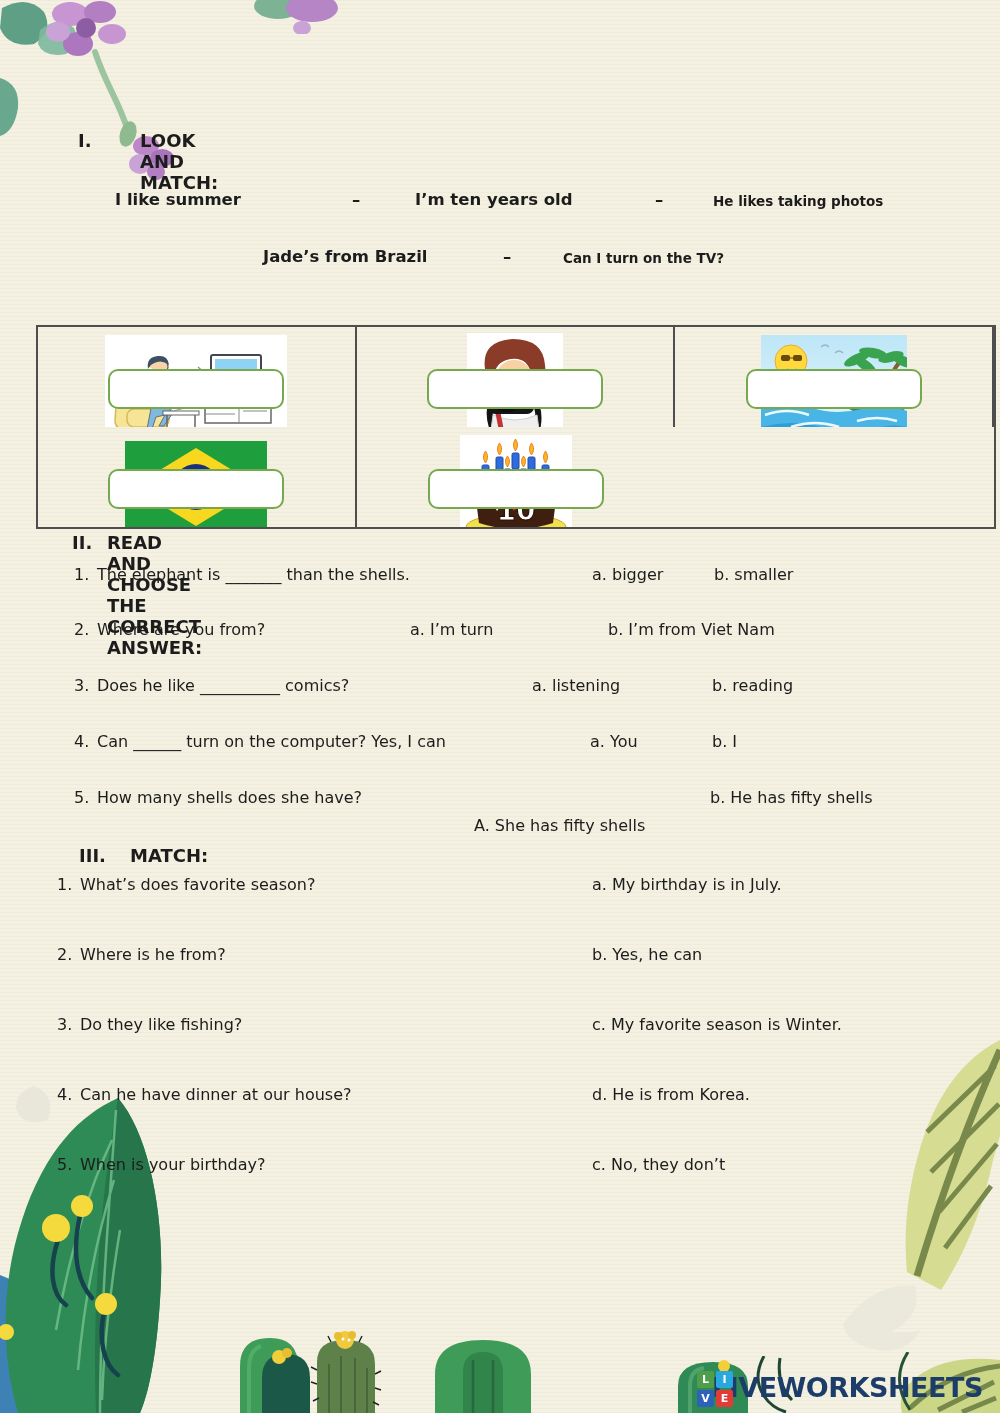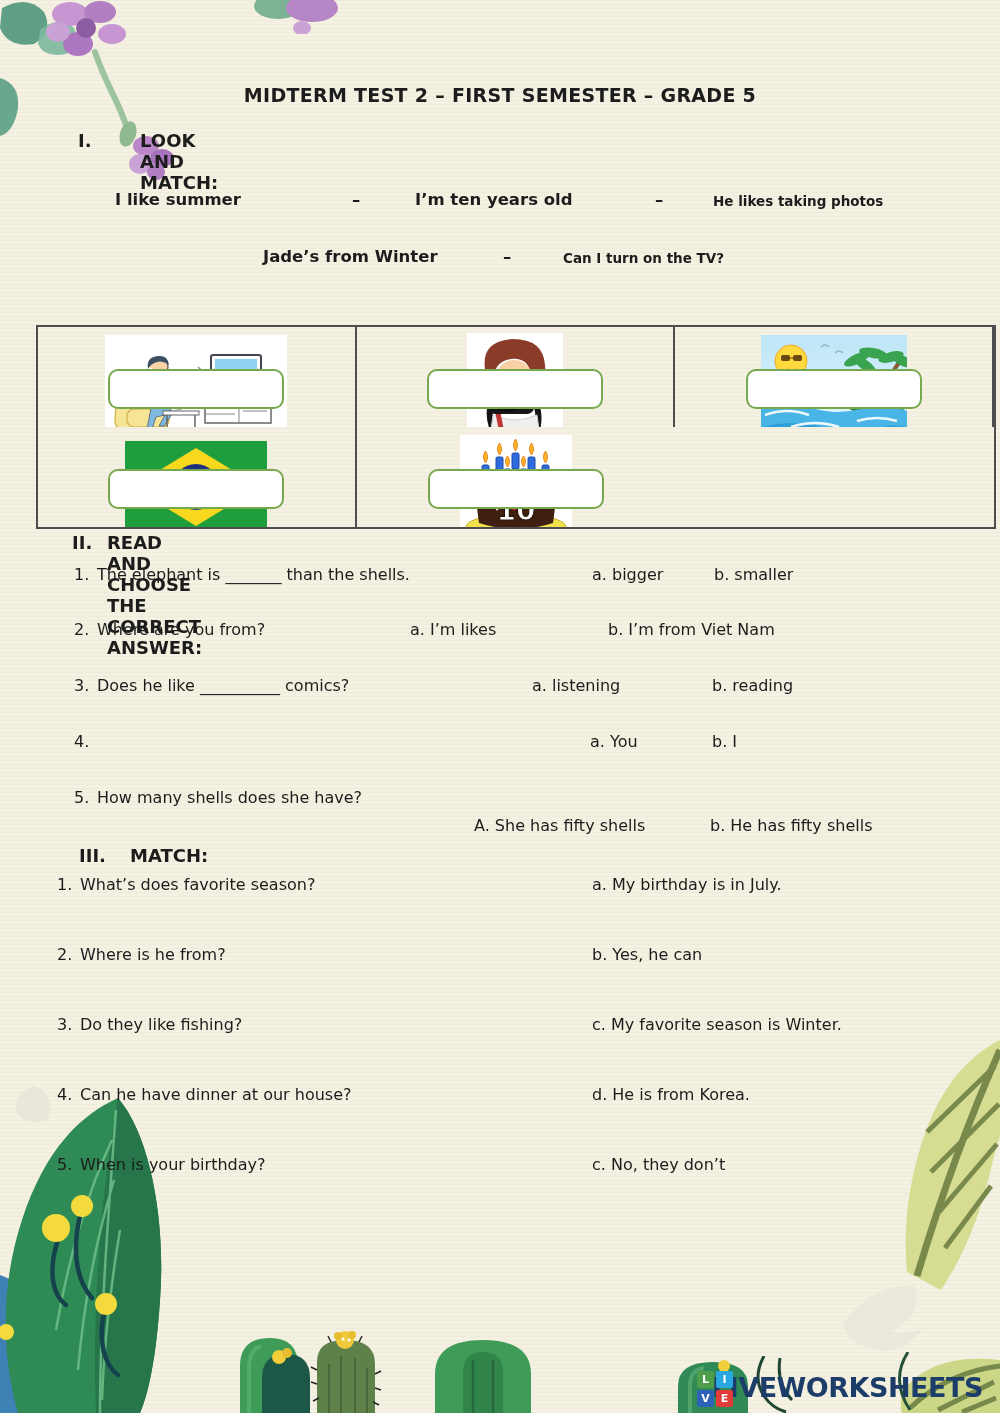--- a/index.html
+++ b/index.html
@@ -39,21 +39,21 @@
     font:16px "DejaVu Sans",sans-serif;padding:0 8px;box-sizing:border-box;}
   
   .qrow{position:absolute;left:0;width:1000px;height:22px;font-size:16px;white-space:nowrap;}
   .qrow .num{position:absolute;left:74px;}
   .qrow .qtext{position:absolute;left:97px;}
   .qrow .opt{position:absolute;cursor:pointer;}
   #q1{top:565px;} #q1 .opt-a{left:592px;} #q1 .opt-b{left:714px;}
   #q2{top:620px;} #q2 .opt-a{left:410px;} #q2 .opt-b{left:608px;}
   #q3{top:676px;} #q3 .opt-a{left:532px;text-align:right;} #q3 .opt-b{left:712px;}
   #q4{top:732px;} #q4 .opt-a{left:590px;} #q4 .opt-b{left:712px;}
-  #q5{top:788px;} #q5 .opt-a{left:474px;margin-top:28px;} #q5 .opt-b{left:710px;margin-top:28px;}
+  #q5{top:788px;} #q5 .opt-a{left:474px;margin-top:28px;} #q5 .opt-b{left:710px;}
   
   .mrow{position:absolute;left:0;width:1000px;height:22px;font-size:16px;white-space:nowrap;}
   .mrow .num{position:absolute;left:57px;}
   .mrow .mleft{position:absolute;left:80px;cursor:pointer;}
   .mrow .mright{position:absolute;left:592px;cursor:pointer;}
   #m1{top:875px;} #m2{top:945px;} #m3{top:1015px;} #m4{top:1085px;} #m5{top:1155px;}
   
   .logo-tiles{position:absolute;left:697px;top:1371px;display:grid;
     grid-template-columns:17px 17px;grid-auto-rows:17px;gap:2px;z-index:5;}
   .tile{width:17px;height:17px;border-radius:2px;color:#fff;font-size:11px;font-weight:bold;
@@ -151,33 +151,32 @@
   <svg class="deco" style="left:833px;top:1262px;width:140px;height:110px;" viewBox="0 0 140 110">
     <path d="M10,62 q30,-42 72,-38 q8,30 -24,46 q12,2 30,-2 q-18,28 -52,18 q-22,-6 -26,-24 z" fill="#e9e6da" opacity=".85"></path>
   </svg>
 
   <svg class="deco" style="left:878px;top:1352px;width:122px;height:61px;" viewBox="0 0 122 61">
     <path d="M122,61 V8 Q70,2 40,24 Q18,40 24,61 Z" fill="#ccd687"></path>
     <path d="M122,14 Q70,20 32,56 M116,30 L60,58 M118,46 L84,60" stroke="#76884a" stroke-width="5" fill="none"></path>
     <path d="M30,0 q-18,28 2,58" stroke="#235238" stroke-width="3" fill="none"></path>
   </svg>
 
-  <div class="title">MIDTERM TEST 2 – FIRST SEMESTER – GRADE 5</div>
 
   <div class="sec-head" id="sec1-head">
     <span class="sec-num">I.</span>
     <span class="sec-label">LOOK AND MATCH:</span>
   </div>
 
   <span class="phrase" id="p1">I like summer</span>
   <span class="phrase" id="dash1">–</span>
   <span class="phrase" id="p2">I’m ten years old</span>
   <span class="phrase" id="dash2">–</span>
   <span class="phrase small" id="p3">He likes taking photos</span>
-  <span class="phrase" id="p4">Jade’s from Winter</span>
+  <span class="phrase" id="p4">Jade’s from Brazil</span>
   <span class="phrase" id="dash3">–</span>
   <span class="phrase small" id="p5">Can I turn on the TV?</span>
 
   <div class="match-table">
 
     <div class="match-cell c1">
       <svg class="cell-img" width="182" height="118" viewBox="0 0 182 118">
         <rect width="182" height="118" fill="#ffffff"></rect>
         <path d="M12,54 q-8,-18 8,-18 q14,0 14,14 v36 q0,9 -11,9 q-13,0 -13,-9 z" fill="#f6e596" stroke="#d8b855" stroke-width="1.5"></path>
         <rect x="22" y="74" width="42" height="18" rx="7" fill="#f6e596" stroke="#d8b855" stroke-width="1.5"></rect>
@@ -326,31 +325,32 @@
 
   <div class="qrow" id="q1">
     <span class="num">1.</span>
     <span class="qtext">The elephant is _______ than the shells.</span>
     <span class="opt opt-a">a. bigger</span>
     <span class="opt opt-b">b. smaller</span>
   </div>
   <div class="qrow" id="q2">
     <span class="num">2.</span>
     <span class="qtext">Where are you from?</span>
-    <span class="opt opt-a">a. I’m likes</span>
+    <span class="opt opt-a">a. I’m turn</span>
     <span class="opt opt-b">b. I’m from Viet Nam</span>
   </div>
   <div class="qrow" id="q3">
     <span class="num">3.</span>
     <span class="qtext">Does he like __________ comics?</span>
     <span class="opt opt-a">a. listening</span>
     <span class="opt opt-b">b. reading</span>
   </div>
   <div class="qrow" id="q4">
     <span class="num">4.</span>
+    <span class="qtext">Can ______ turn on the computer? Yes, I can</span>
     <span class="opt opt-a">a. You</span>
     <span class="opt opt-b">b. I</span>
   </div>
   <div class="qrow" id="q5">
     <span class="num">5.</span>
     <span class="qtext">How many shells does she have?</span>
     <span class="opt opt-a">A. She has fifty shells</span>
     <span class="opt opt-b">b. He has fifty shells</span>
   </div>
 

